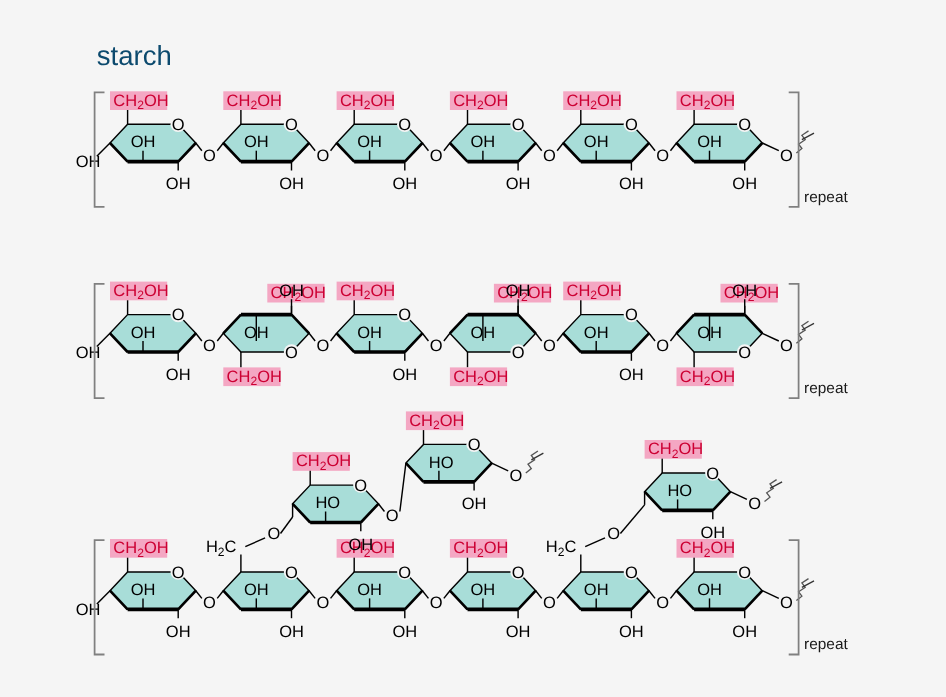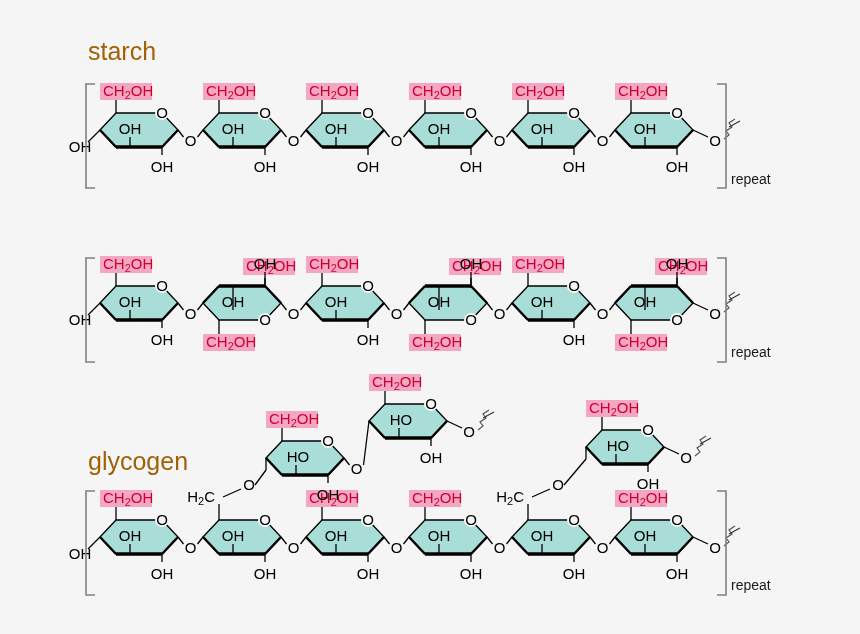--- a/index.html
+++ b/index.html
@@ -7,21 +7,21 @@
     width:860px;height:634px;
     background:#f5f5f5;
     font-family:"Liberation Sans", sans-serif;
     overflow:hidden;
     position:relative;
   }
   #stage{position:absolute;left:0;top:0;width:860px;height:634px;}
   .rowtitle{
     position:absolute;
     font-size:25px;
-    color:#a16207;
+    color:#0c4a6e;
     font-family:"Liberation Sans", sans-serif;
     white-space:nowrap;
   }
   svg{position:absolute;left:0;top:0;overflow:visible;}
   text{font-family:"Liberation Sans", sans-serif;fill:#000;}
   .atom{font-size:15px;}
   .atom-red{font-size:15px;fill:#cc0033;}
   .sub{font-size:11px;}
   .repeat-lbl{font-size:14px;fill:#1a1a1a;}
 </style>
@@ -264,21 +264,20 @@
       <line x1="609.5" y1="310" x2="615" y2="303" stroke="#000" stroke-width="1.3"></line>
       <text x="602.5" y="319" class="atom" text-anchor="middle">O</text>
       <line x1="693" y1="303" x2="708" y2="310" stroke="#000" stroke-width="1.3"></line>
       <text x="715" y="319" class="atom" text-anchor="middle">O</text>
       <path d="M 724 312 l 5 -4 l -3 -4 l 6 -4 l -3 -4 l 6 -4" fill="none" stroke="#555" stroke-width="1.2"></path>
       <line x1="729" y1="300" x2="740" y2="294" stroke="#333" stroke-width="1.2"></line>
       <path d="M 95 258 L 86 258 L 86 362 L 95 362" fill="none" stroke="#808080" stroke-width="1.6"></path>
       <path d="M 717 258 L 726 258 L 726 362 L 717 362" fill="none" stroke="#808080" stroke-width="1.6"></path>
       <text x="731" y="357" class="repeat-lbl" text-anchor="start">repeat</text>
     </svg>
-    <div class="rowtitle" style="left: 88px; top: 447px;">glycogen</div>
     <svg width="860" height="634">
       <g>
         <polygon points="100,537 116,520 162,520 178,537 162,554 116,554" fill="#a8ddd8" stroke="#000000" stroke-width="1.3"></polygon>
         <line x1="116" y1="554" x2="162" y2="554" stroke="#000" stroke-width="3.4"></line>
         <line x1="100" y1="537" x2="116" y2="554" stroke="#000" stroke-width="2.4"></line>
         <line x1="162" y1="554" x2="178" y2="537" stroke="#000" stroke-width="2.4"></line>
         <circle cx="162" cy="520" r="7" fill="#f5f5f5"></circle>
         <text x="162" y="525" class="atom" text-anchor="middle">O</text>
         <line x1="116" y1="520" x2="116" y2="506" stroke="#000" stroke-width="1.3"></line>
         <rect x="100" y="490" width="52" height="17" fill="#f4a7c3"></rect>

